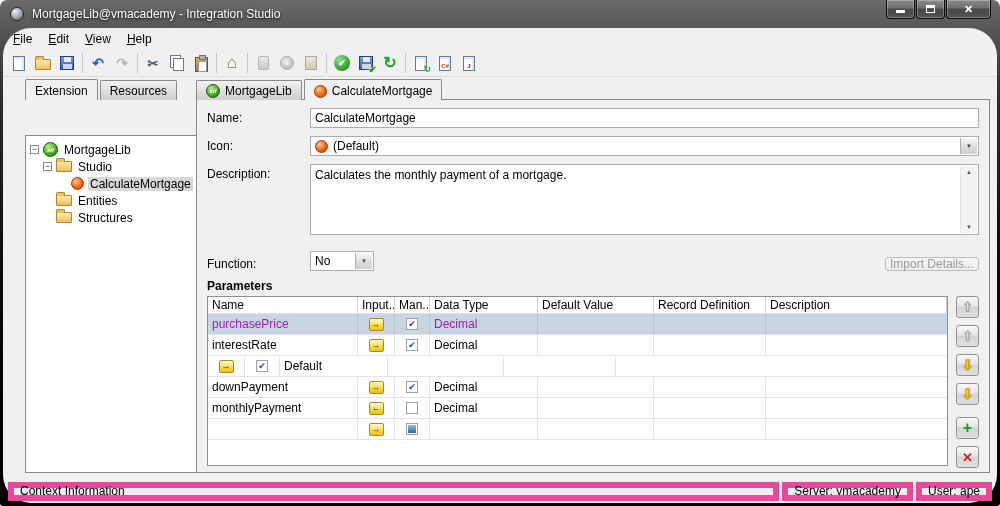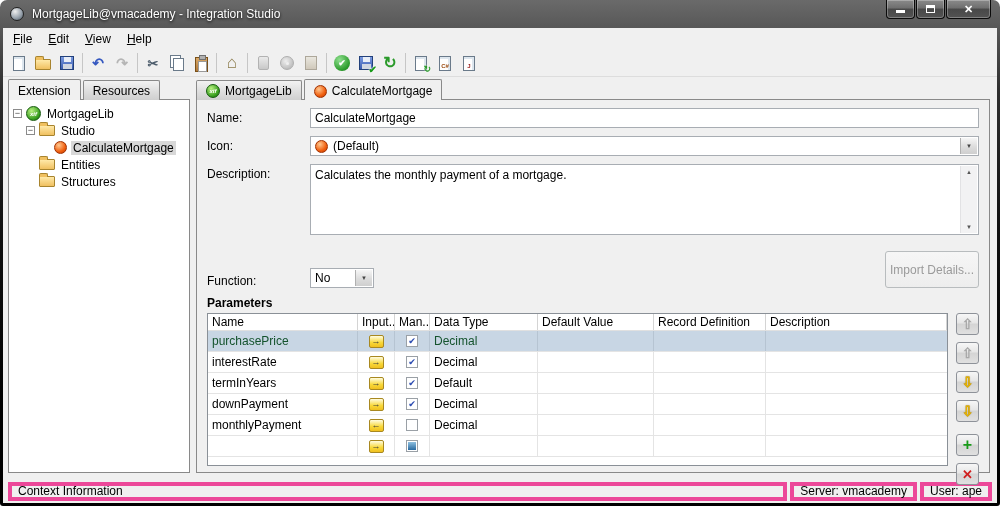--- a/index.html
+++ b/index.html
@@ -18,21 +18,21 @@
   .wbtn { width:29px; height:19px; margin-left:1px; display:flex; align-items:center; justify-content:center;
     background:linear-gradient(rgba(255,255,255,.22), rgba(255,255,255,.06) 45%, rgba(0,0,0,.28) 50%, rgba(60,60,60,.35));
     border:1px solid #0a0a0a; border-top:none; border-radius:0 0 4px 4px;
     box-shadow:inset 0 0 0 1px rgba(255,255,255,.28); color:#fff; }
   .wbtn.close { width:45px; }
   .glyph-min { width:9px; height:3px; background:#fff; margin-top:5px; }
   .glyph-max { width:9px; height:8px; border:1px solid #fff; border-top-width:3px; }
   .glyph-close { font-size:11px; font-weight:bold; line-height:1; }
 
   
-  .client { position:absolute; top:28px; left:3px; right:3px; bottom:3px; background:#f0f0f0; display:flex; flex-direction:column; }
+  .client { position:absolute; top:28px; left:3px; right:3px; bottom:3px; background:#f0f0f0; display:flex; flex-direction:column;border-radius:28px; }
 
   .menubar { height:22px; display:flex; align-items:stretch; padding-left:2px; }
   .menu-item { display:inline-block; padding:4px 8px 2px; }
   .menu-item::first-letter { text-decoration:underline; }
 
   .toolbar { height:27px; display:flex; align-items:center; padding-left:4px; border-bottom:1px solid #ddd; }
   .tsep { width:1px; height:20px; background:#c6c6c6; margin:0 3px; flex:0 0 auto; }
   .tbtn { width:24px; height:24px; display:flex; align-items:center; justify-content:center; flex:0 0 auto; position:relative; }
   .dis { opacity:.55; filter:grayscale(60%); }
 
@@ -64,21 +64,21 @@
   .badge-cs { color:#9a4a10; } .badge-j { color:#9a1a1a; }
 
   
   .main { flex:1; position:relative; min-height:0; }
 
   .tab { padding:3px 9px 2px; border:1px solid #898989; border-bottom:none; border-radius:2px 2px 0 0;
     background:linear-gradient(#f2f2f2,#dcdcdc 60%,#cfcfcf); margin-right:2px; display:flex; align-items:center; position:relative; white-space:nowrap; }
   .tab.active { background:#f0f0f0; z-index:2; padding-top:4px; margin-top:-1px; }
   .tabs { display:flex; height:21px; align-items:flex-end; position:relative; z-index:2; }
 
-  .left-panel { position:absolute; left:5px; top:2px; width:182px; bottom:6px; display:flex; flex-direction:column; }
+  .left-panel { position:absolute; left:22px; top:2px; width:182px; bottom:6px; display:flex; flex-direction:column;gap:36px; }
   .tree-box { flex:1; background:#fff; border:1px solid #898989; margin-top:-1px; padding:5px 2px; overflow:hidden; }
   .titem { display:flex; align-items:center; height:17px; white-space:nowrap; }
   .texp { width:9px; height:9px; border:1px solid #8a8a8a; background:#fff; margin-right:4px; flex:0 0 auto;
     display:flex; align-items:center; justify-content:center; font-size:9px; line-height:7px; color:#444; }
   .texp-spacer { width:13px; flex:0 0 auto; }
   .xif-sphere { width:15px; height:15px; border-radius:50%; flex:0 0 auto; margin-right:4px;
     background:radial-gradient(circle at 35% 30%, #b8f080, #3aa020 65%, #186010); border:1px solid #145a0c;
     color:#fff; font-size:6px; font-style:italic; font-weight:bold; display:flex; align-items:center; justify-content:center; }
   .action-sphere { width:13px; height:13px; border-radius:50%; flex:0 0 auto; margin-right:4px;
     background:radial-gradient(circle at 35% 30%, #ffc890, #f06010 60%, #c03800); border:1px solid #a03000; }
@@ -95,34 +95,34 @@
   .dd { position:relative; padding-right:20px; }
   .dd-btn { position:absolute; right:1px; top:1px; bottom:1px; width:17px; display:flex; align-items:center; justify-content:center;
     background:linear-gradient(#f6f6f6,#dcdcdc 55%,#cfcfcf); border-left:1px solid #b0b0b0; font-size:6px; color:#444; }
   .dd-sphere { width:13px; height:13px; border-radius:50%; margin-right:5px; flex:0 0 auto;
     background:radial-gradient(circle at 35% 30%, #ffc890, #f06010 60%, #c03800); border:1px solid #a03000; }
   .desc-box { height:71px; align-items:flex-start; position:relative; padding-right:22px; }
   .vscroll { position:absolute; right:1px; top:1px; bottom:1px; width:17px; background:#f2f2f3; border-left:1px solid #e2e2e4;
     display:flex; flex-direction:column; justify-content:space-between; align-items:center; font-size:6px; color:#555; padding:3px 0; }
   .func-row { align-items:flex-end; margin-top:4px; margin-bottom:6px; }
   .func-dd { flex:0 0 auto; width:64px; min-height:20px; }
-  .btn-disabled { margin-left:auto; width:94px; height:37px; display:flex; align-items:center; justify-content:center;
+  .btn-disabled { margin-left:auto; width:94px; height:14px; display:flex; align-items:center; justify-content:center;
     background:linear-gradient(#f6f6f6,#ededed); border:1px solid #b8bcbe; border-radius:3px; color:#9a9a9a; }
   .params-title { font-weight:bold; margin:2px 0 3px; }
 
   .params-area { display:flex; flex:1; min-height:0;text-align:center; }
   .ptable { flex:1; background:#fff; border:1px solid #8a9097; display:flex; flex-direction:column; overflow:hidden; }
   .phead { display:flex; height:17px; flex:0 0 auto; border-bottom:1px solid #e0e0e0; }
   .phead .pc { color:#000; border-right:1px solid #d4d4d4; }
   .prow { display:flex; height:21px; flex:0 0 auto; border-bottom:1px solid #e4e4e4; }
   .pc { display:flex; align-items:center; padding:0 4px; border-right:1px solid #e4e4e4; overflow:hidden; white-space:nowrap; }
   .c-name { width:150px; } .c-in { width:37px; justify-content:center; } .c-man { width:35px; justify-content:center; }
   .c-type { width:108px; } .c-def { width:116px; } .c-rec { width:112px; } .c-desc { flex:1; border-right:none; }
   .prow.sel { background:#c8d6e4; }
-  .prow.sel .pc { color:#14532d; border-right-color:#b6c4d2; }
+  .prow.sel .pc { color:#a21caf; border-right-color:#b6c4d2; }
   .pfill { flex:1; }
 
   .dir-icon { width:15px; height:13px; border-radius:2px; display:flex; align-items:center; justify-content:center;
     background:linear-gradient(#fffce0,#f8d838 60%,#f0c020); border:1px solid #a88820; font-size:9px; font-weight:bold; color:#404040; }
   .dir-icon[data-dir="in"]::after { content:"\2192"; }
   .dir-icon[data-dir="out"]::after { content:"\2190"; }
   .cb { width:12px; height:12px; background:#fff; border:1px solid #9aa0a6; display:flex; align-items:center; justify-content:center; font-size:9px; color:#2a4ab0; }
   .cb[data-state="checked"]::after { content:"\2714"; }
   .cb[data-state="indeterminate"]::after { content:""; width:8px; height:8px; background:linear-gradient(#8ec0e0,#2a6aa0); }
 
@@ -130,21 +130,21 @@
   .sbtn { width:23px; height:22px; flex:0 0 auto; display:flex; align-items:center; justify-content:center; border-radius:3px;
     background:linear-gradient(#f7f7f7,#e6e6e6 45%,#d4d4d4 50%,#e0e0e0); border:1px solid #8e9299; font-weight:bold; line-height:1; }
   .sbtn + .sbtn { margin-top:7px; }
   .arr-up { color:#a8a8a8; font-size:14px; }
   .arr-down { color:#e8b400; font-size:14px; text-shadow:0 0 1px #7a5c00; }
   .sb-add { margin-top:12px !important; color:#189a18; font-size:16px; }
   .sb-del { color:#d02020; font-size:13px; }
 
   
   .statusbar { height:24px; flex:0 0 auto; display:flex; align-items:center; padding:2px 5px; gap:3px; }
-  .spanel { height:19px; border:4px solid #ec4899; background:#f0f0f0; display:flex; align-items:center; padding:0 6px; white-space:nowrap; }
+  .spanel { height:19px; border:6px solid #ec4899; background:#f0f0f0; display:flex; align-items:center; padding:0 6px; white-space:nowrap; }
   .sp-context { flex:1; }
 </style>
 </head>
 <body>
 
 <div class="window">
 
   <div class="titlebar">
     <span class="app-icon"></span>
     <span class="title-text">MortgageLib@vmacademy - Integration Studio</span>
@@ -368,21 +368,20 @@
                   </span>
                 <span class="pc c-man">
                     <span class="cb" data-state="checked"></span>
                   </span>
                 <span class="pc c-type">Decimal</span>
                 <span class="pc c-def"></span>
                 <span class="pc c-rec"></span>
                 <span class="pc c-desc"></span>
               </div>
               <div class="prow">
-                <span class="pc c-name">termInYears</span>
                 <span class="pc c-in">
                     <span class="dir-icon" data-dir="in"></span>
                   </span>
                 <span class="pc c-man">
                     <span class="cb" data-state="checked"></span>
                   </span>
                 <span class="pc c-type">Default</span>
                 <span class="pc c-def"></span>
                 <span class="pc c-rec"></span>
                 <span class="pc c-desc"></span>

